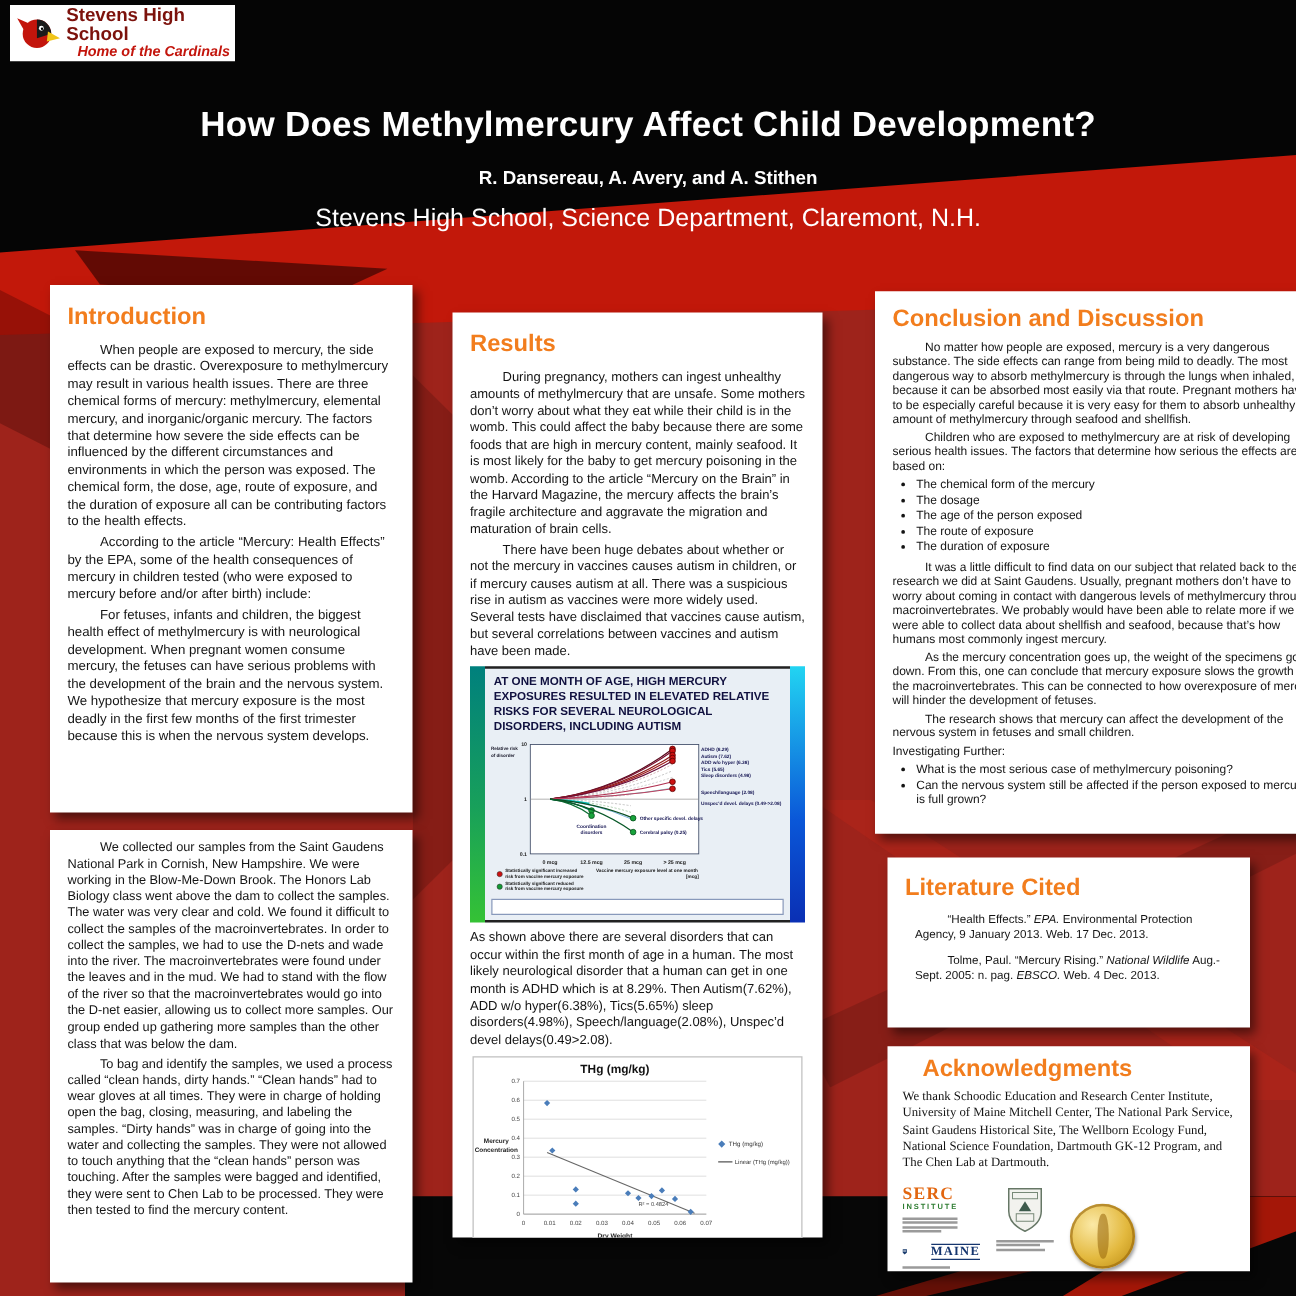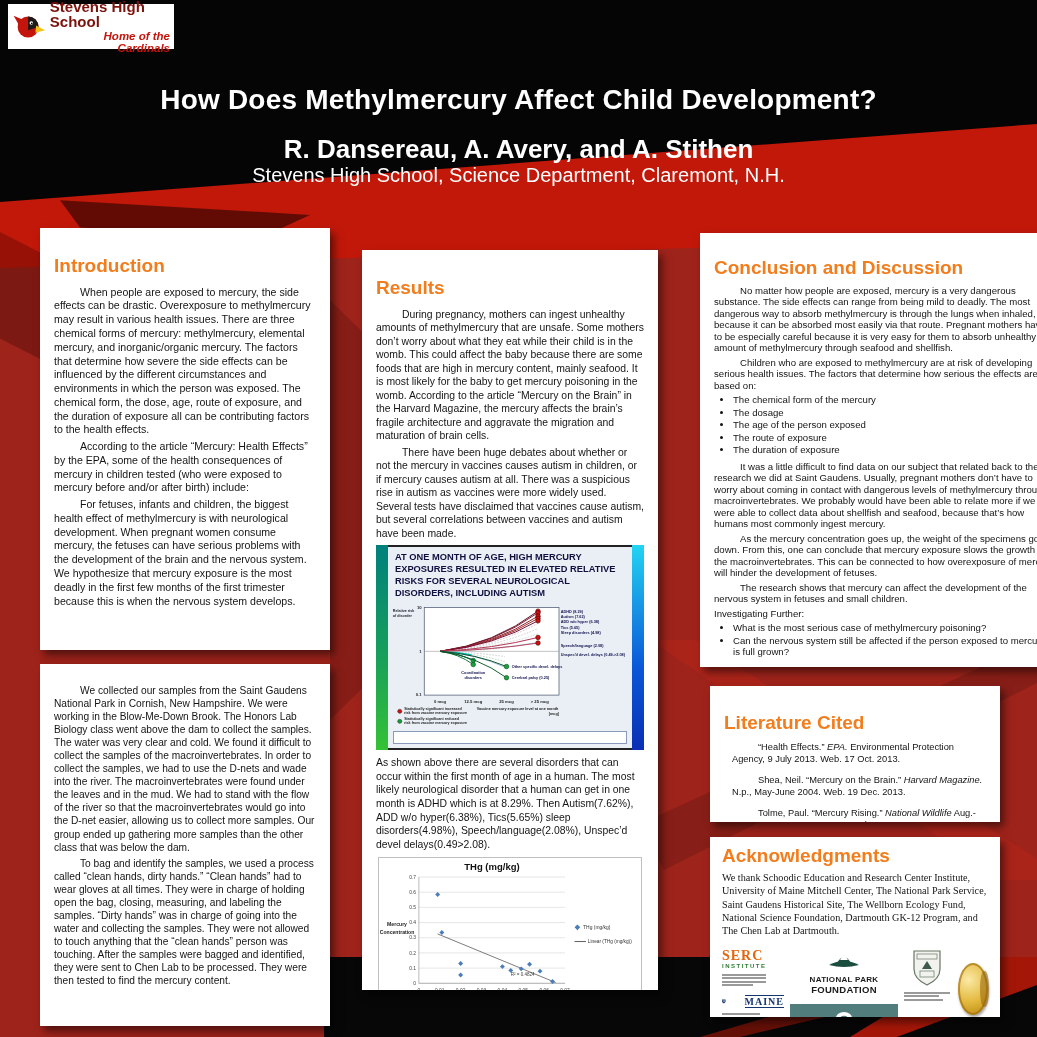--- a/index.html
+++ b/index.html
@@ -19,34 +19,34 @@
       clip-path:polygon(0 80%,100% 0,100% 18%,6% 100%);}
   .d4{left:650px;top:640px;width:390px;height:240px;background:rgba(255,45,20,.13);
       clip-path:polygon(0 0,12% 0,100% 92%,100% 100%,90% 100%);}
   .d5{left:330px;top:300px;width:34px;height:420px;background:rgba(0,0,0,.15);
       clip-path:polygon(0 0,100% 8%,100% 92%,0 100%);}
   .bg-black-bottom{position:absolute;left:324px;top:957px;right:0;bottom:0;background:#070707;z-index:2;}
   .streak1{left:850px;top:957px;width:187px;height:80px;background:#a41708;
       clip-path:polygon(0 100%,70% 0,100% 0,100% 35%,25% 100%);z-index:3;}
   .streak2{left:700px;top:990px;width:200px;height:47px;background:rgba(164,23,8,.6);
       clip-path:polygon(0 100%,80% 0,100% 20%,20% 100%);z-index:3;}
-  .logo-box{position:absolute;left:8px;top:4px;width:166px;height:45px;background:#fff;z-index:6;
+  .logo-box{position:absolute;left:8px;top:4px;width:180px;height:45px;background:#fff;z-index:6;
       display:flex;align-items:center;gap:4px;padding:2px 4px;box-sizing:border-box;}
   .logo-text{line-height:1.05;}
   .logo-school{font-size:15px;font-weight:bold;color:#7c120c;}
   .logo-tag{font-size:11.5px;font-weight:bold;font-style:italic;color:#c3150c;text-align:right;}
   .head-title{position:absolute;left:0;right:0;top:84px;text-align:center;color:#fff;
       font-size:28px;font-weight:bold;z-index:5;letter-spacing:.2px;}
   .head-authors{position:absolute;left:0;right:0;top:134px;text-align:center;color:#fff;
-      font-size:26px;font-weight:bold;z-index:5;}
+      font-size:15px;font-weight:bold;z-index:5;}
   .head-affil{position:absolute;left:0;right:0;top:164px;text-align:center;color:#fff;
       font-size:20px;z-index:5;}
   
   .card{position:absolute;background:#fff;z-index:5;box-sizing:border-box;
-      box-shadow:4px 5px 8px rgba(0,0,0,.5);padding:20px 14px;overflow:hidden;}
+      box-shadow:4px 5px 8px rgba(0,0,0,.5);padding:8px 14px;overflow:hidden;}
   .card h2{color:#f27d1d;font-size:19px;font-weight:bold;margin:6px 0 7px;}
   .card p{color:#141414;margin:0 0 3px;text-indent:26px;}
   .card ul{margin:2px 0 5px 4px;padding-left:15px;color:#141414;}
   .card li{margin:0 0 1px;}
   .no-indent{text-indent:0 !important;}
   #intro-card{left:40px;top:228px;width:290px;height:422px;font-size:10.6px;line-height:1.3;}
   #methods-card{left:40px;top:664px;width:290px;height:362px;font-size:10.2px;line-height:1.28;}
   #results-card{left:362px;top:250px;width:296px;height:740px;font-size:10.4px;line-height:1.3;}
   #conclusion-card{left:700px;top:233px;width:368px;height:434px;font-size:9.6px;line-height:1.2;}
   #conclusion-card h2{margin:4px 0 5px;}
@@ -57,21 +57,21 @@
   .chart1{display:flex;margin:5px 0 6px;height:205px;}
   .c1-left{width:12px;background:linear-gradient(180deg,#00807d 0%,#18a05a 55%,#35c235 100%);}
   .c1-right{width:12px;background:linear-gradient(180deg,#22d4f2 0%,#0a57d8 60%,#0a2fb4 100%);}
   .c1-main{flex:1;background:#e9eff5;border-top:2px solid #222;border-bottom:2px solid #222;
       padding:5px 3px 3px;display:flex;flex-direction:column;}
   .c1-title{font-size:9.3px;font-weight:bold;color:#10103f;line-height:1.28;margin:0 4px 3px;}
   .c1-strip{height:11px;background:#fff;border:1px solid #8899bb;margin:2px 2px 1px;}
   
   .chart2{border:1px solid #c0c0c0;margin:6px 2px 4px;background:#fff;}
   
-  #ack-card h2{margin:2px 0 4px;}
+  #ack-card h2{margin:2px 16px 4px;}
   .ack-text{font-family:"Liberation Serif",serif;font-size:10.2px;line-height:1.3;text-indent:0 !important;}
   .logos{display:flex;gap:8px;margin-top:12px;align-items:flex-start;}
   .lcol{display:flex;flex-direction:column;gap:3px;}
   .serc-word{font-family:"Liberation Serif",serif;font-size:14px;font-weight:bold;color:#e2660f;letter-spacing:1px;line-height:1;}
   .serc-sub{font-size:6px;font-weight:bold;color:#2e7d32;letter-spacing:1.5px;}
   .bars i{display:block;height:2px;background:#9a9a9a;margin:1.5px 0;}
   .maine{display:flex;align-items:center;gap:19px;margin-top:3px;}
   .maine-word{font-family:"Liberation Serif",serif;font-size:10px;font-weight:bold;color:#15356e;
       border-top:1px solid #15356e;border-bottom:1px solid #15356e;letter-spacing:1px;}
   .npf-text{font-size:8px;font-weight:bold;color:#1a1a1a;text-align:center;line-height:1.05;letter-spacing:.3px;}
@@ -284,22 +284,21 @@
     <p class="no-indent">Investigating Further:</p>
     <ul>
         <li>What is the most serious case of methylmercury poisoning?</li>
         <li>Can the nervous system still be affected if the person exposed to mercury is full grown?</li>
       </ul>
   </div>
 
   <div class="card" id="literature-card">
     <h2>Literature Cited</h2>
     <div id="citations">
-        <p class="cite"><span>“Health Effects.” </span><i>EPA.</i><span> Environmental Protection Agency, 9 July 2013. Web. 17 Oct. 2013.</span></p>
-        <p class="cite"><span>Shea, Neil. “Mercury on the Brain.” </span><i>Harvard Magazine.</i><span> N.p., May-June 2004. Web. 19 Dec. 2013.</span></p>
+        <p class="cite"><span>“Health Effects.” </span><i>EPA.</i><span> Environmental Protection Agency, 9 January 2013. Web. 17 Dec. 2013.</span></p>
         <p class="cite"><span>Tolme, Paul. “Mercury Rising.” </span><i>National Wildlife</i><span> Aug.-Sept. 2005: n. pag. </span><i>EBSCO.</i><span> Web. 4 Dec. 2013.</span></p>
       </div>
   </div>
 
   <div class="card" id="ack-card">
     <h2>Acknowledgments</h2>
     <p class="ack-text">We thank Schoodic Education and Research Center Institute, University of Maine Mitchell Center, The National Park Service, Saint Gaudens Historical Site, The Wellborn Ecology Fund, National Science Foundation, Dartmouth GK-12 Program, and The Chen Lab at Dartmouth.</p>
     <div class="logos">
       <div class="lcol" style="width:62px;">
         <div>
@@ -318,38 +317,20 @@
             <rect x="2" y="3" width="9" height="1.4" fill="#fff"></rect>
             <rect x="2" y="6" width="9" height="1.4" fill="#fff"></rect>
           </svg>
           <span class="maine-word">MAINE</span>
         </div>
         <div class="bars" style="width:38px;">
             <i></i>
             <i style="width:60%"></i>
           </div>
       </div>
-      <div class="lcol" style="width:104px;align-items:center;">
-        <svg width="34" height="24" viewBox="0 0 34 24">
-          <path d="M10 14 Q17 2 24 14 Z" fill="#1b4d3e"></path>
-          <path d="M13 11 L17 5 L21 11 Z" fill="#fff"></path>
-          <path d="M2 16 Q17 8 32 16 Q17 20 2 16 Z" fill="#1b4d3e"></path>
-        </svg>
-        <div class="npf-text">
-          <div>NATIONAL PARK</div>
-          <b>FOUNDATION</b>
-        </div>
-        <div class="nh-banner">
-          <svg width="22" height="12" viewBox="0 0 22 12">
-            <path d="M3 12 V8 A8 6 0 0 1 19 8 V12 H15 V9 A4 3.2 0 0 0 7 9 V12 Z" fill="#fff"></path>
-          </svg>
-          
-          
-        </div>
-      </div>
       <div class="lcol" style="width:56px;align-items:center;">
         <svg width="34" height="38" viewBox="0 0 34 38">
           <path d="M4 2 H30 V20 Q30 30 17 36 Q4 30 4 20 Z" fill="#f2f2ee" stroke="#667766" stroke-width="1.2"></path>
           <rect x="7" y="5" width="20" height="5" fill="none" stroke="#778877" stroke-width="0.8"></rect>
           <path d="M17 12 L22 20 H12 Z" fill="#3d5a4c"></path>
           <rect x="10" y="22" width="14" height="6" fill="none" stroke="#778877" stroke-width="0.8"></rect>
         </svg>
         <div class="bars" style="width:46px;">
             <i></i>
             <i style="width:75%"></i>

